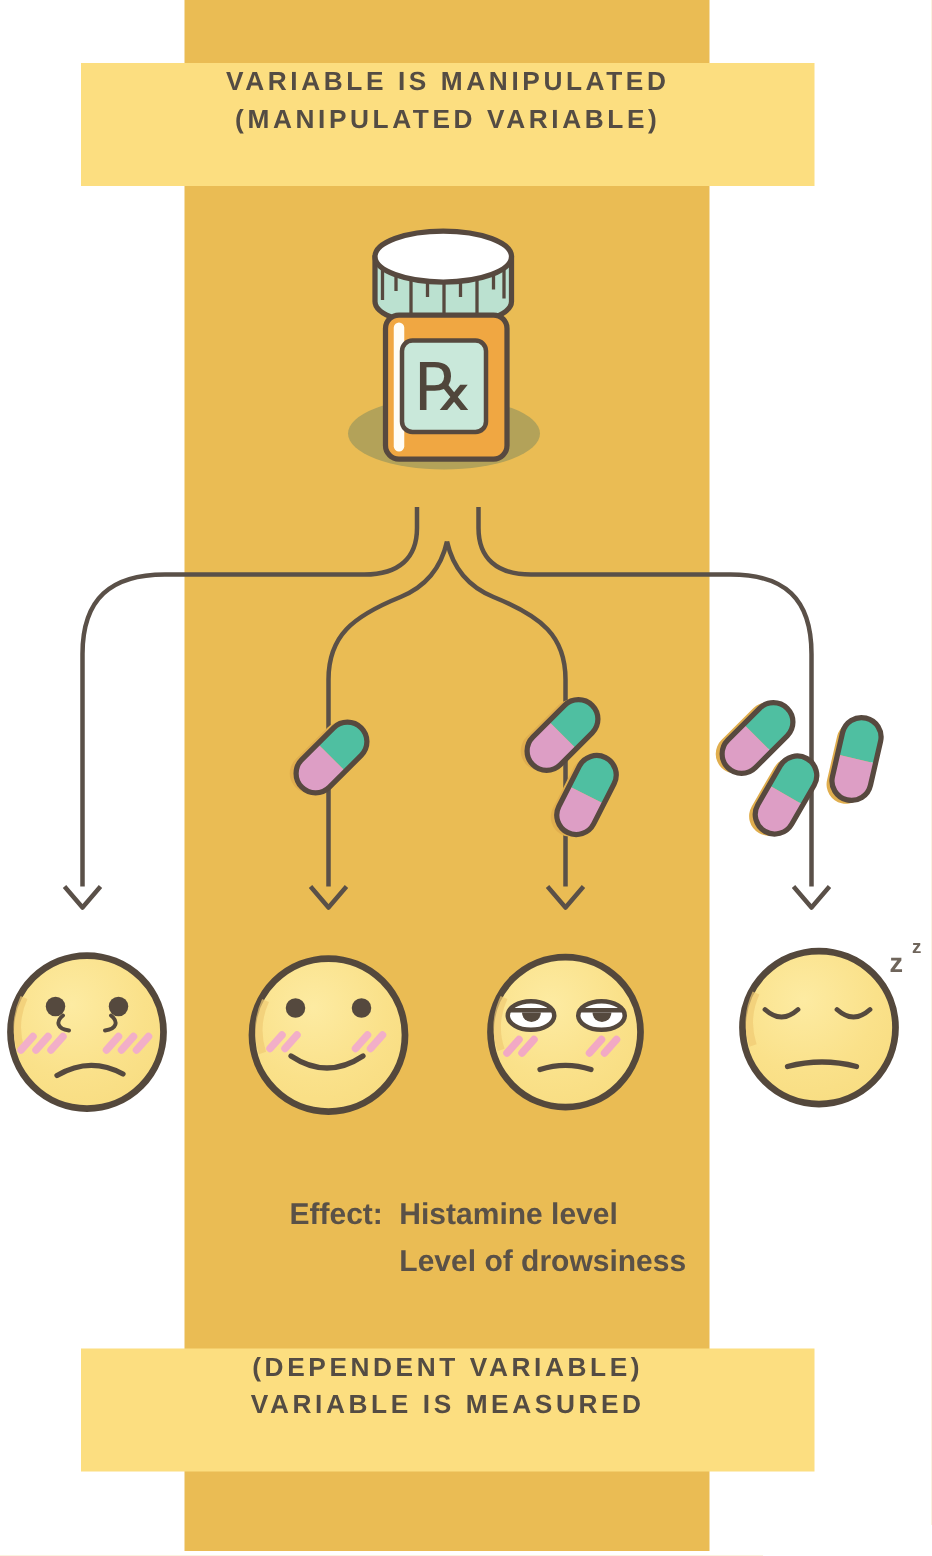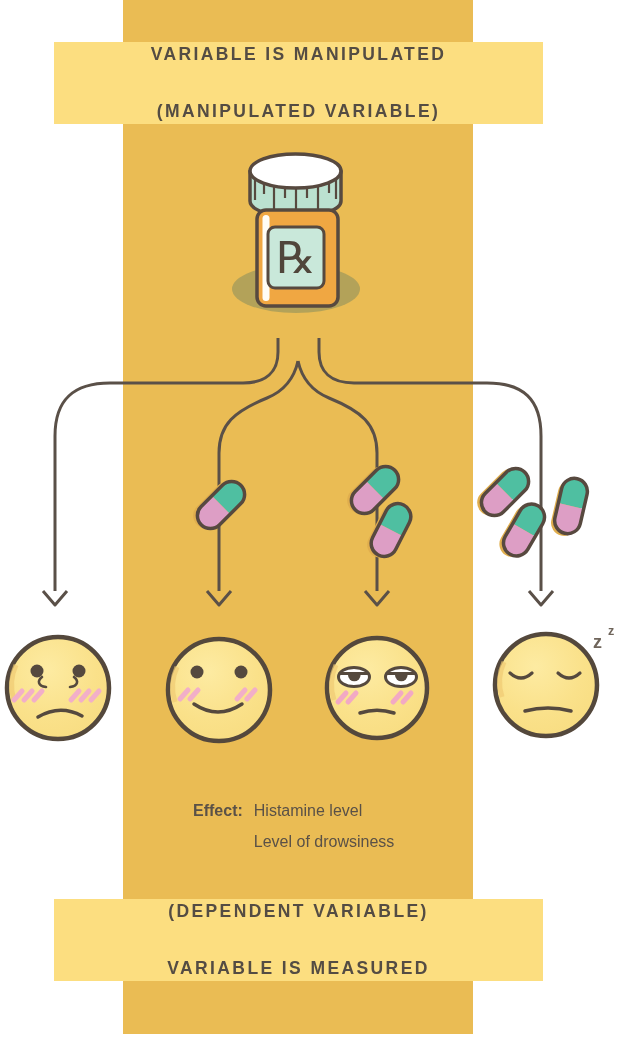--- a/index.html
+++ b/index.html
@@ -7,33 +7,33 @@
     position:relative;width:621px;height:1037px;overflow:hidden;
     background:#ffffff;font-family:"Liberation Sans",sans-serif;
   }
   .gold-band{
     position:absolute;left:123px;top:0;width:350px;height:1034px;
     background:#EABC54;
   }
   .banner{
     position:absolute;left:54px;width:489px;height:82px;
     background:#FCDE80;display:flex;flex-direction:column;
-    align-items:center;justify-content:space-between;
+    align-items:center;justify-content:flex-start;
     color:#544C43;font-weight:700;font-size:17.5px;letter-spacing:2.4px;
     line-height:25px;text-align:center;white-space:nowrap;
   }
   .banner.top{top:42px;}
   .banner.bottom{top:899px;}
   svg.artwork{position:absolute;left:0;top:0;}
   .effect{
     position:absolute;left:193px;top:795px;display:flex;gap:11px;
-    color:#5A5147;font-size:16px;line-height:31px;
+    color:#5A5147;font-size:20px;line-height:31px;
   }
   .effect .label{font-weight:700;}
-  .effect .lines{font-weight:400;display:flex;flex-direction:column;}
+  .effect .lines{font-weight:700;display:flex;flex-direction:column;}
 </style>
 </head>
 <body>
 
 <div class="canvas">
 
   <div class="gold-band"></div>
 
   <div class="banner top">
     <div>VARIABLE IS MANIPULATED</div>

